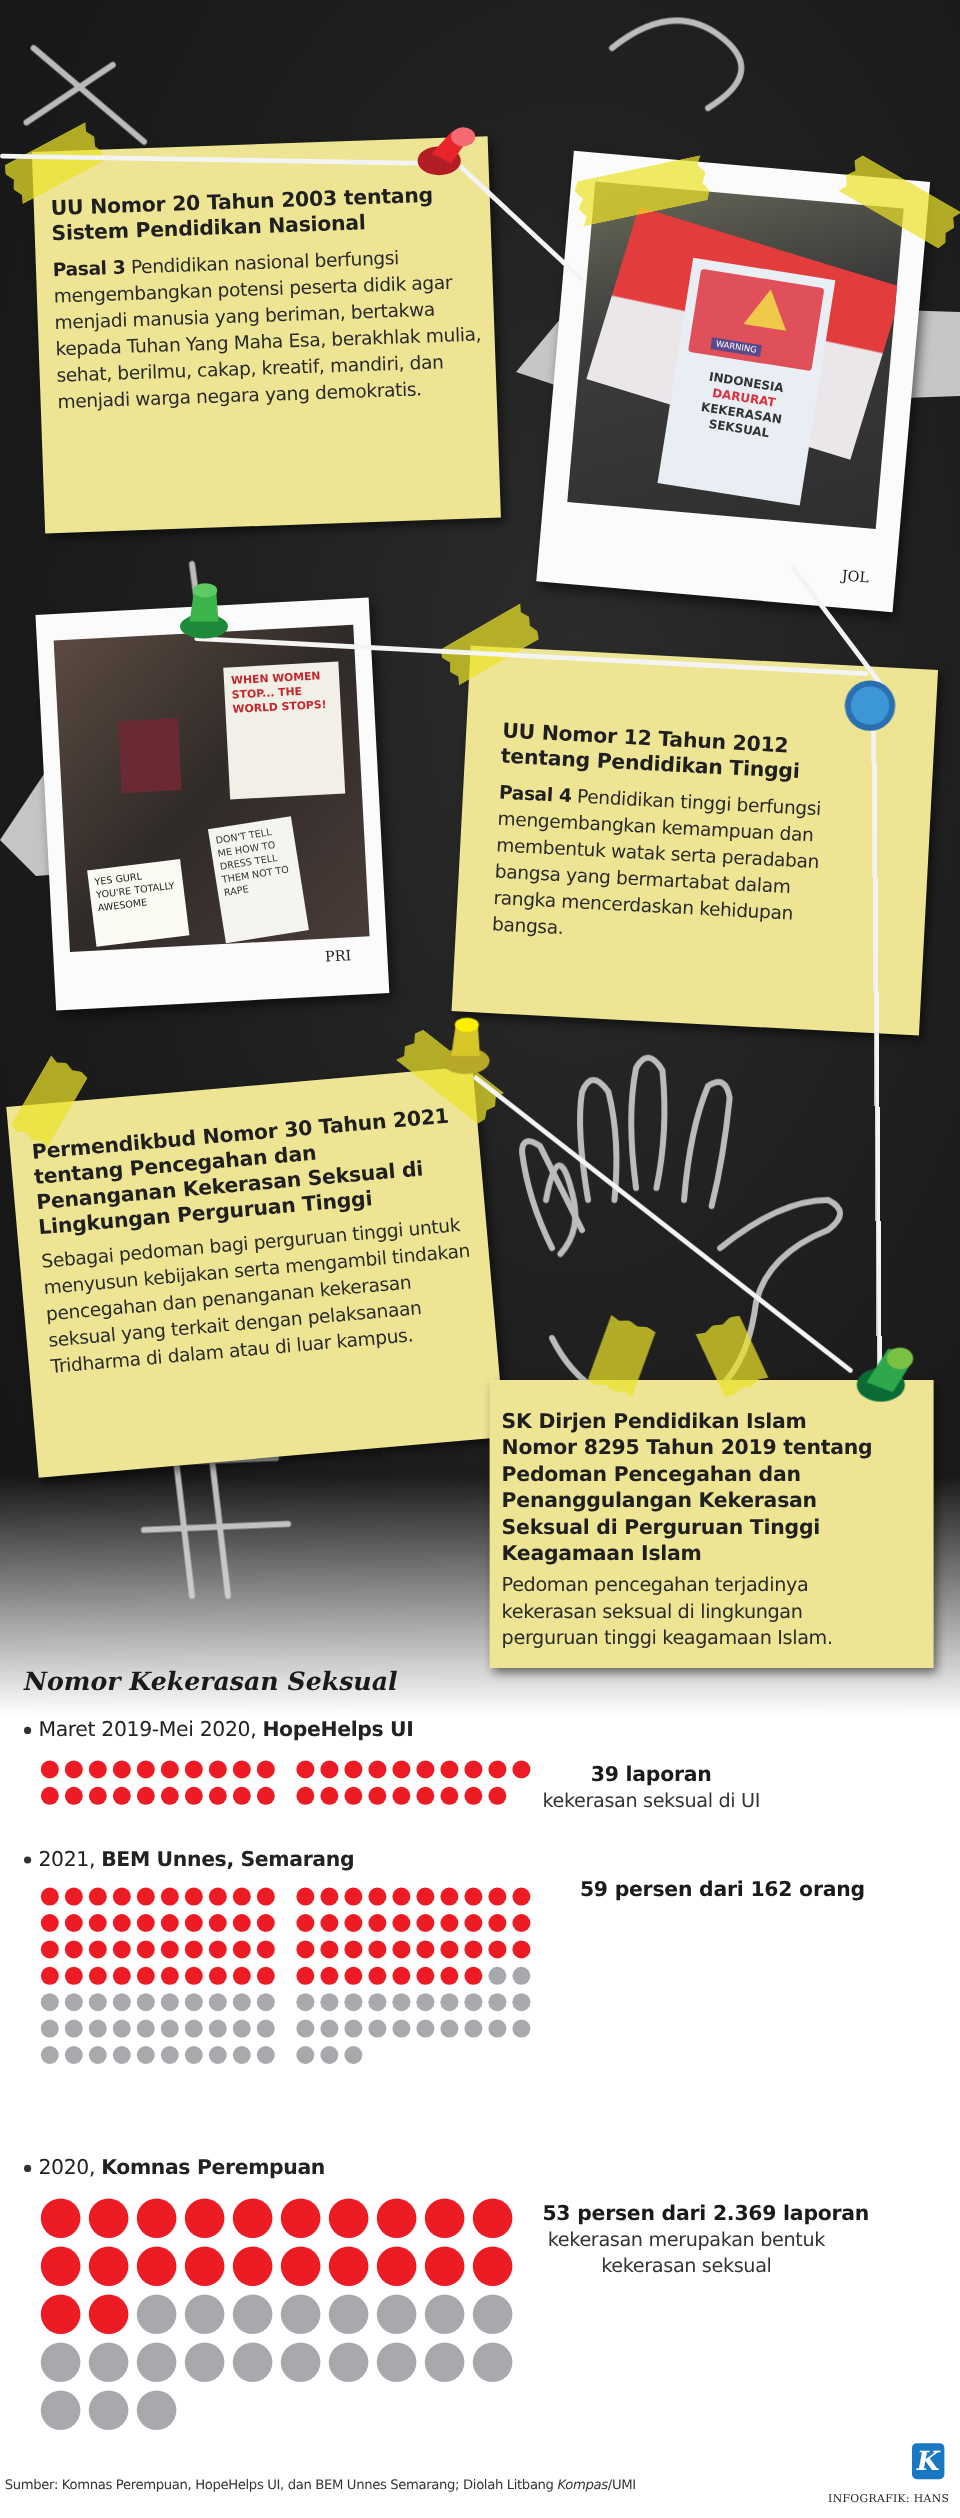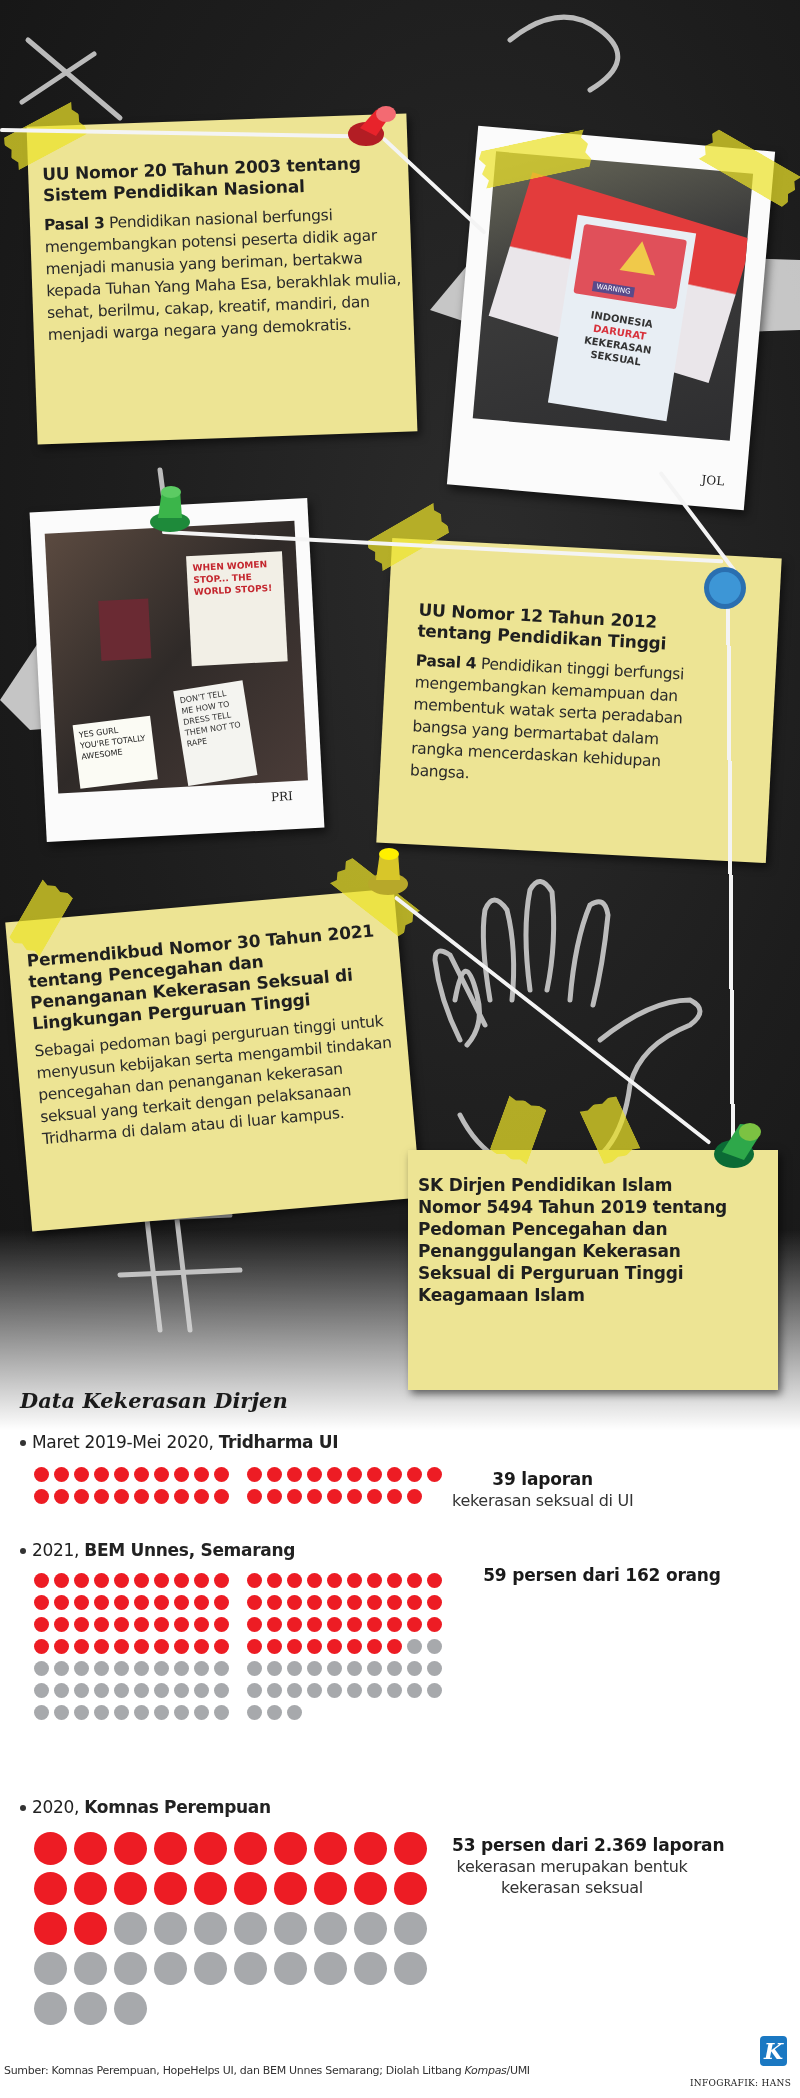--- a/index.html
+++ b/index.html
@@ -158,21 +158,22 @@
 <div class="tape" style="left:368px;top:520px;width:80px;height:34px;transform:rotate(-30deg);"></div>
 
 <div class="note" style="left:18px;top:905px;width:390px;height:310px;transform:rotate(-5deg);padding:30px 14px 10px 18px;">
   <h3>Permendikbud Nomor 30 Tahun 2021 tentang Pencegahan dan Penanganan Kekerasan Seksual di Lingkungan Perguruan Tinggi</h3>
   <p style="margin-top:6px;"><span>Sebagai pedoman bagi perguruan tinggi untuk menyusun kebijakan serta mengambil tindakan pencegahan dan penanganan kekerasan seksual yang terkait dengan pelaksanaan Tridharma di dalam atau di luar kampus.</span></p>
 </div>
 <div class="tape" style="left:6px;top:900px;width:70px;height:36px;transform:rotate(-60deg);"></div>
 <div class="tape" style="left:330px;top:880px;width:90px;height:34px;transform:rotate(38deg);"></div>
 
 <div class="note" style="left:408px;top:1150px;width:370px;height:240px;padding:24px 14px 10px 10px;">
-  <h3 style="width:320px;line-height:22px;">SK Dirjen Pendidikan Islam Nomor 5494 Tahun 2019 tentang Pedoman Pencegahan dan Penanggulangan Kekerasan Seksual di Perguruan Tinggi Keagamaan Islam</h3>
+  <h3 style="width:320px;line-height:22px;">SK Dirjen Pendidikan Islam Nomor 8295 Tahun 2019 tentang Pedoman Pencegahan dan Penanggulangan Kekerasan Seksual di Perguruan Tinggi Keagamaan Islam</h3>
+  <p style="margin-top:4px;width:330px;font-size:16px;"><span>Pedoman pencegahan terjadinya kekerasan seksual di lingkungan perguruan tinggi keagamaan Islam.</span></p>
 </div>
 <div class="tape" style="left:488px;top:1110px;width:60px;height:40px;transform:rotate(-70deg);"></div>
 <div class="tape" style="left:580px;top:1110px;width:60px;height:40px;transform:rotate(65deg);"></div>
 
 <div class="string" style="left:0;top:128px;width:382px;transform:rotate(1deg);"></div>
 <div class="string" style="left:383px;top:136px;width:140px;transform:rotate(43deg);"></div>
 <div class="string" style="left:162px;top:530px;width:562px;transform:rotate(3deg);"></div>
 <div class="string" style="left:660px;top:470px;width:125px;transform:rotate(53deg);"></div>
 <div class="string" style="left:728px;top:585px;width:565px;transform:rotate(89.5deg);"></div>
 <div class="string" style="left:395px;top:895px;width:400px;transform:rotate(38deg);"></div>
@@ -195,24 +196,24 @@
   <ellipse cx="22" cy="38" rx="20" ry="11" fill="#b7a82a"></ellipse>
   <path d="M10 34 L14 6 Q22 0 32 6 L34 34 Z" fill="#d8c629"></path>
   <ellipse cx="23" cy="8" rx="10" ry="6" fill="#fff000"></ellipse>
 </svg>
 <svg class="pin" style="left:712px;top:1118px" width="56" height="56" viewBox="0 0 56 56">
   <ellipse cx="22" cy="36" rx="20" ry="14" fill="#0b6b35"></ellipse>
   <path d="M10 34 L28 6 Q44 6 46 20 L32 42 Z" fill="#2ea84a"></path>
   <ellipse cx="38" cy="14" rx="11" ry="9" fill="#7cc242"></ellipse>
 </svg>
 
-<div class="data-title">Data Kekerasan Dirjen</div>
+<div class="data-title">Nomor Kekerasan Seksual</div>
 
 <div class="src-label" style="top:1432px;">
-  <span class="bullet"></span><span>Maret 2019-Mei 2020</span>, <b>Tridharma UI</b>
+  <span class="bullet"></span><span>Maret 2019-Mei 2020</span>, <b>HopeHelps UI</b>
 </div>
 <div class="dots" style="left:34px;top:1467px;width:410px;">
   <div style="display:flex;gap:5px;margin-bottom:7px;">
     <div style="display:flex;gap:5px;" id="hh-r1a">
         <div class="dot red" style="width: 15px; height: 15px;"></div>
         <div class="dot red" style="width: 15px; height: 15px;"></div>
         <div class="dot red" style="width: 15px; height: 15px;"></div>
         <div class="dot red" style="width: 15px; height: 15px;"></div>
         <div class="dot red" style="width: 15px; height: 15px;"></div>
         <div class="dot red" style="width: 15px; height: 15px;"></div>

